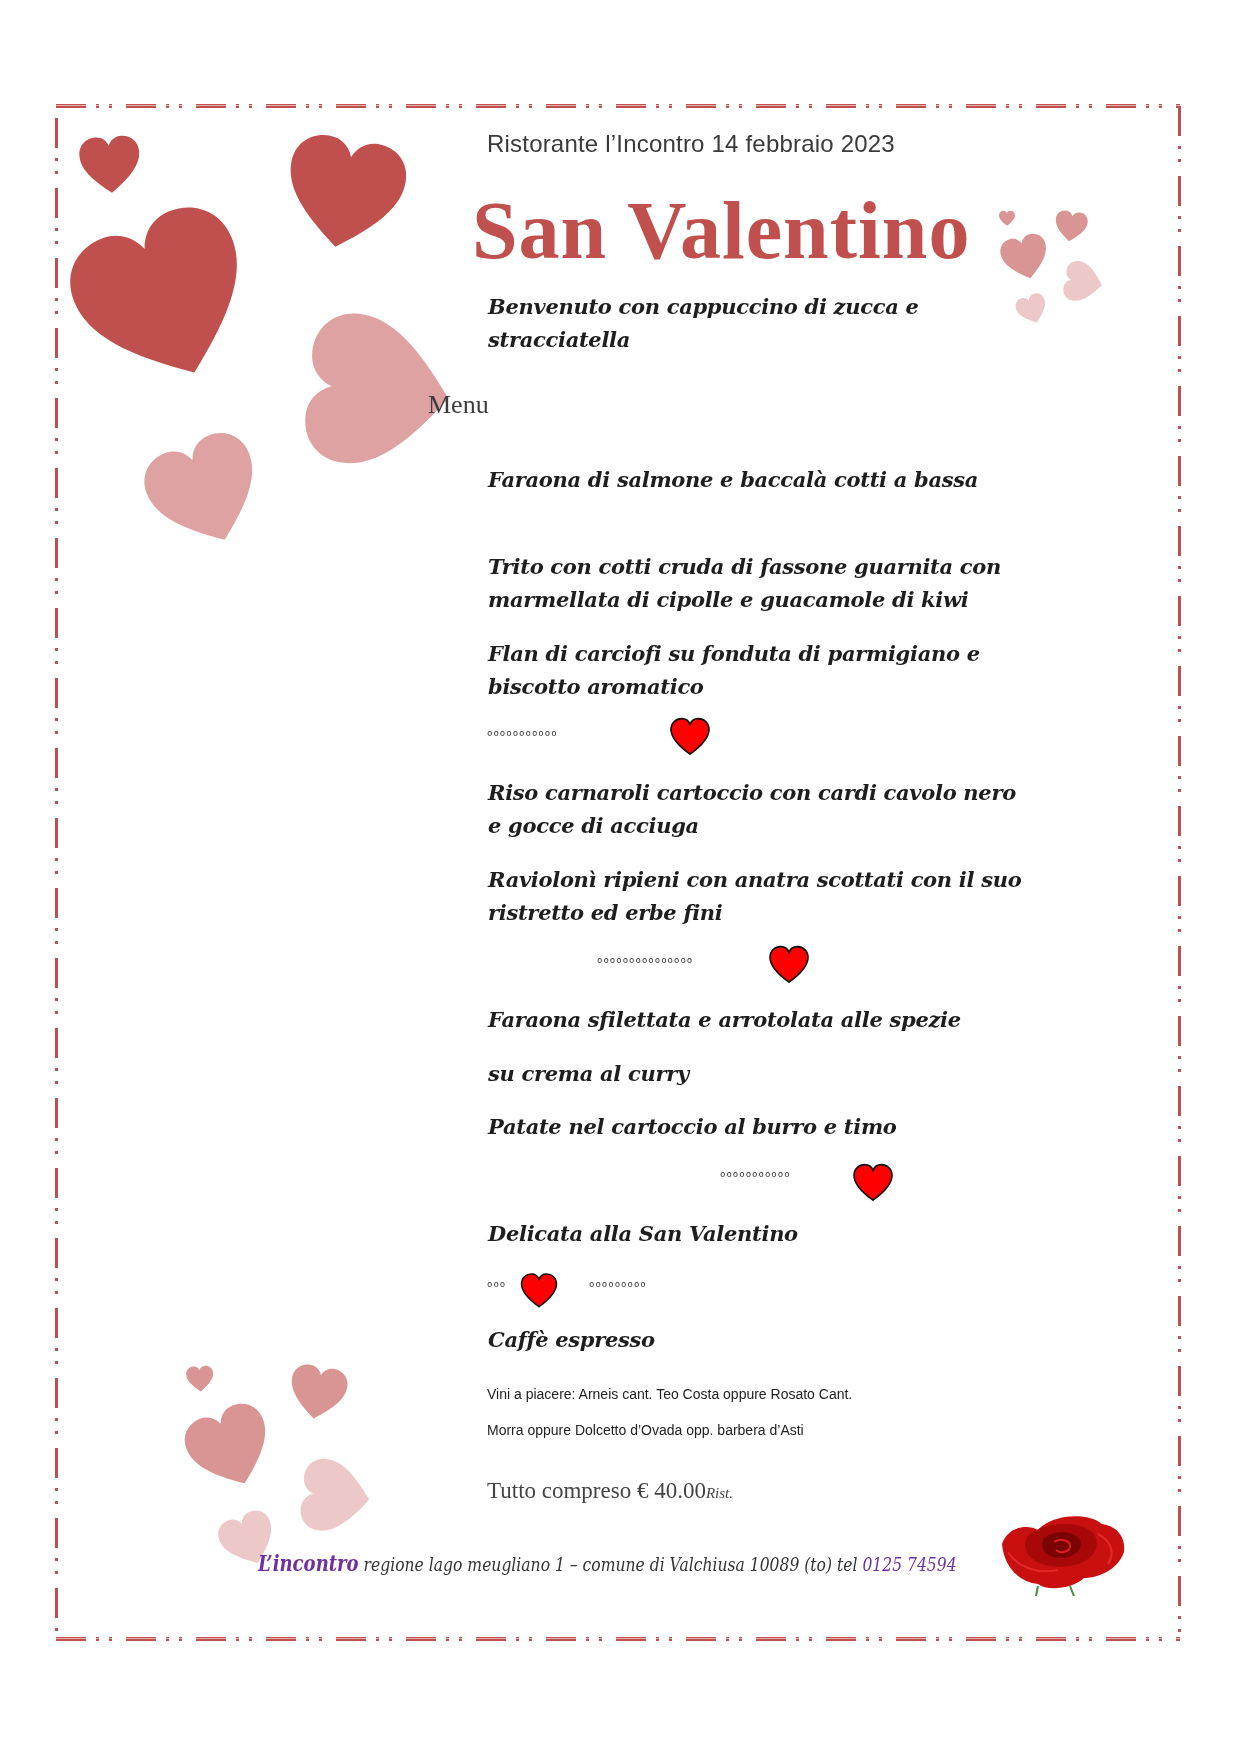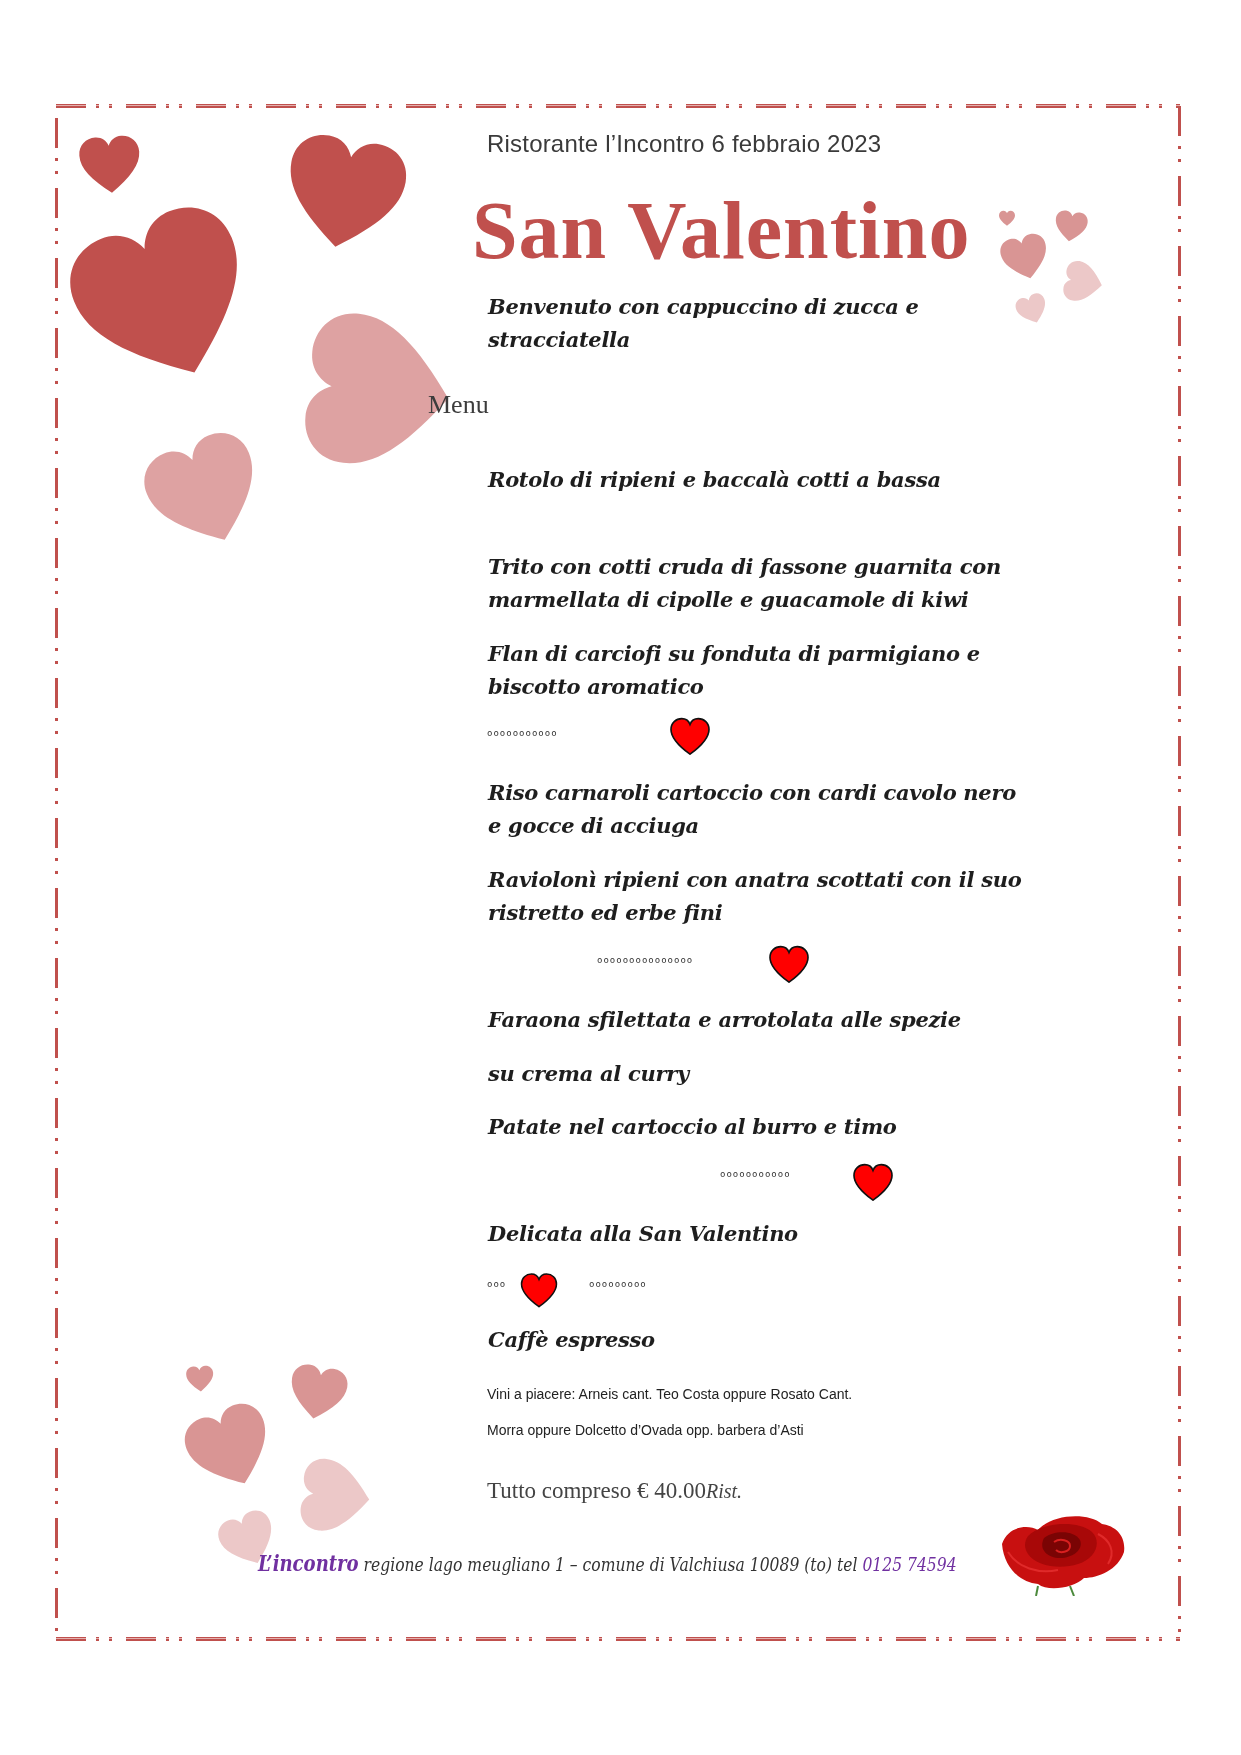--- a/index.html
+++ b/index.html
@@ -18,21 +18,21 @@
   .heart { position: absolute; }
   .heart svg { display: block; width: 100%; height: 100%; }
 
   .header-line { font-family: "Liberation Sans", sans-serif; font-size: 24px; color: #3a3a3a; letter-spacing: .2px; }
   .title { font-family: "Liberation Serif", serif; font-weight: bold; font-size: 82px; color: #c0504d; letter-spacing: 1px; line-height: 1; }
   .script { font-family: "DejaVu Serif", serif; font-style: italic; font-weight: bold; font-size: 21px; color: #1e1e1e; line-height: 33px; letter-spacing: -.3px; }
   .menu-label { font-family: "Liberation Serif", serif; font-size: 26px; color: #3c3c3c; text-align: right; }
   .dots { font-family: "DejaVu Sans Mono", monospace; font-size: 9px; color: #333; letter-spacing: 1px; }
   .wine { font-family: "Liberation Sans", sans-serif; font-size: 14px; color: #222; line-height: 36px; }
   .price { font-family: "Liberation Serif", serif; font-size: 23px; color: #444; }
-  .price .rist { font-style: italic; font-size: 20px; }
+  .price .rist { font-style: italic; font-size: 15px; }
   .footer { font-family: "DejaVu Serif", serif; font-style: italic; font-size: 19px; color: #333; white-space: nowrap; transform: scaleX(.82); transform-origin: left center; }
   .footer .brand { color: #7030a0; font-weight: bold; font-size: 22px; }
   .footer .tel { color: #7030a0; }
 </style>
 </head>
 <body>
 
 <div class="frame-h" style="left:56px; top:104px; width:1124px;"></div>
 <div class="frame-h" style="left:56px; top:1637px; width:1124px;"></div>
 <div class="frame-v" style="left:55px; top:118px; height:1520px;"></div>
@@ -115,33 +115,33 @@
   <svg viewBox="0 0 100 92">
       <use href="#hp" fill="#ecc8c8"></use>
     </svg>
 </div>
 <div class="heart" style="left:216px; top:1512px; width:64px; height:54px; transform:rotate(-22deg);">
   <svg viewBox="0 0 100 92">
       <use href="#hp" fill="#ecc8c8"></use>
     </svg>
 </div>
 
-<div class="abs header-line" style="left:487px; top:130px;">Ristorante l’Incontro 6 febbraio 2023</div>
+<div class="abs header-line" style="left:487px; top:130px;">Ristorante l’Incontro 14 febbraio 2023</div>
 
 <div class="abs title" style="left:472px; top:190px;">San Valentino</div>
 
 <div class="abs script" style="left:488px; top:290px;">
   <div>Benvenuto con cappuccino di zucca e</div>
   <div>stracciatella</div>
 </div>
 
 <div class="abs menu-label" style="left:428px; top:390px;">Menu</div>
 
 <div class="abs script" style="left:488px; top:463px;">
-  <div>Rotolo di ripieni e baccalà cotti a bassa</div>
+  <div>Faraona di salmone e baccalà cotti a bassa</div>
 </div>
 <div class="abs script" style="left:488px; top:550px;">
   <div>Trito con cotti cruda di fassone guarnita con</div>
   <div>marmellata di cipolle e guacamole di kiwi</div>
 </div>
 <div class="abs script" style="left:488px; top:637px;">
   <div>Flan di carciofi su fonduta di parmigiano e</div>
   <div>biscotto aromatico</div>
 </div>
 

